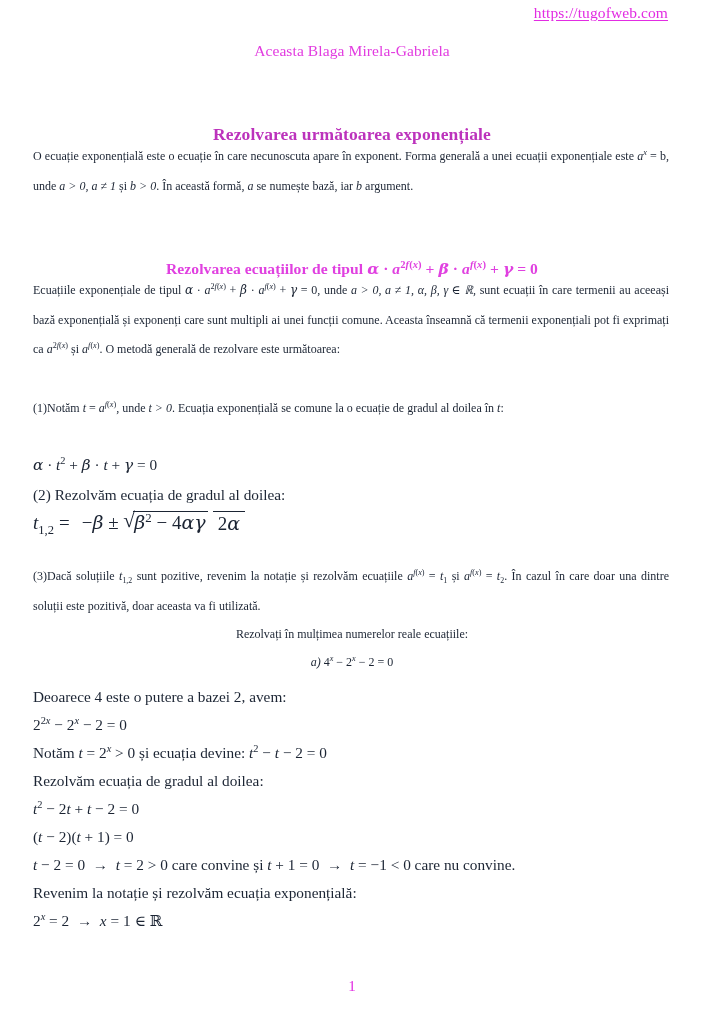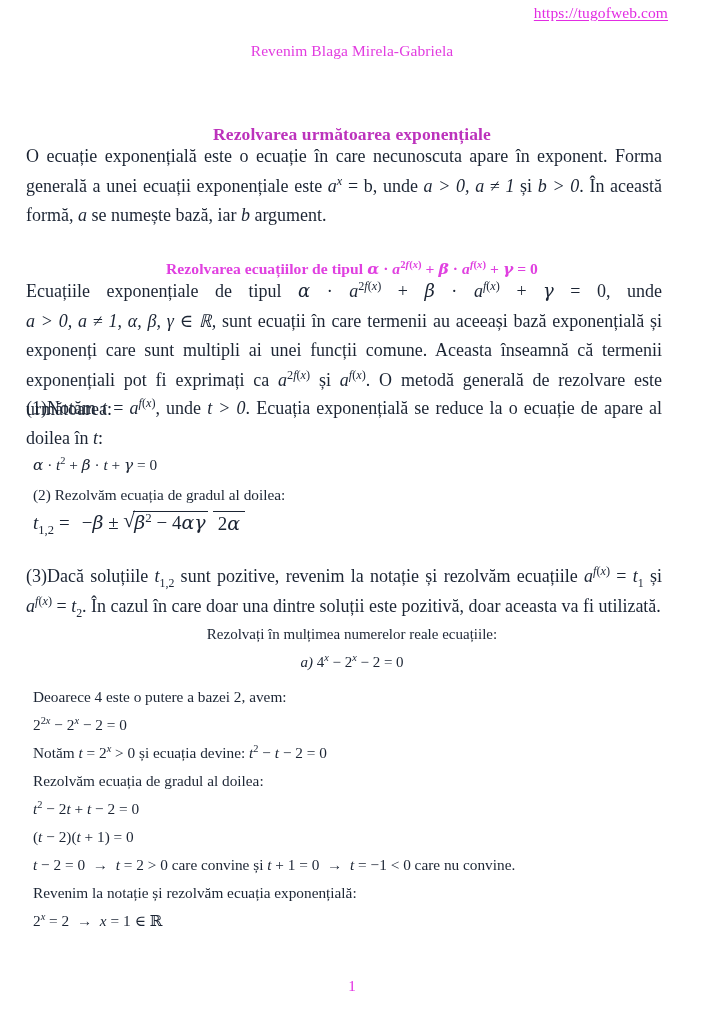--- a/index.html
+++ b/index.html
@@ -68,34 +68,34 @@
     text-align: center;
     font-size: 15.6px;
     color: #e040e0;
     letter-spacing: 0.05px;
     white-space: nowrap;
   }
 
   
   .body-block {
     position: absolute;
-    left: 26px;
+    left: 33px;
     width: 636px;
-    font-size: 18px;
+    font-size: 12px;
     line-height: 29.5px;
     text-align: justify;
     text-justify: inter-word;
     color: #1b2433;
   }
   .center-block {
     position: absolute;
     left: 0;
     width: 704px;
     text-align: center;
-    font-size: 15px;
+    font-size: 12px;
     line-height: 29.5px;
     color: #1b2433;
   }
   .line {
     position: absolute;
     left: 33px;
     font-size: 15.3px;
     line-height: 29.5px;
     color: #1b2433;
     white-space: nowrap;
@@ -193,38 +193,38 @@
     color: #e22ce2;
   }
 </style>
 </head>
 <body>
 
 <div class="page">
 
   <a class="site-url" href="#">https://tugofweb.com</a>
 
-  <div class="author-line">Revenim Blaga Mirela-Gabriela</div>
+  <div class="author-line">Aceasta Blaga Mirela-Gabriela</div>
 
   <h1 class="doc-title">Rezolvarea următoarea exponențiale</h1>
 
   <div class="body-block" style="top:142px;">
     <span>O ecuație exponențială este o ecuație în care necunoscuta apare în exponent. Forma generală a unei ecuații exponențiale este </span><span class="math"><span class="mi">a</span><sup class="exp mi">x</sup><span class="mop"> = b</span></span><span>, unde </span><span class="math mi">a &gt; 0, a ≠ 1</span><span> și </span><span class="math mi">b &gt; 0</span><span>. În această formă, </span><span class="mi">a</span><span> se numește bază, iar </span><span class="mi">b</span><span> argument.</span>
   </div>
 
   <h2 class="section-title">
     <span>Rezolvarea ecuațiilor de tipul </span><span class="math"><span class="mgreek">α</span> · <span class="mi">a</span><sup class="exp"><span class="mnum">2</span><span class="mi">f</span>(<span class="mi">x</span>)</sup> + <span class="mgreek">β</span> · <span class="mi">a</span><sup class="exp"><span class="mi">f</span>(<span class="mi">x</span>)</sup> + <span class="mgreek">γ</span> = <span class="mnum">0</span></span>
   </h2>
 
   <div class="body-block" style="top:276px;">
     <span>Ecuațiile exponențiale de tipul </span><span class="math"><span class="mgreek">α</span> · <span class="mi">a</span><sup class="exp"><span class="mnum">2</span><span class="mi">f</span>(<span class="mi">x</span>)</sup> + <span class="mgreek">β</span> · <span class="mi">a</span><sup class="exp"><span class="mi">f</span>(<span class="mi">x</span>)</sup> + <span class="mgreek">γ</span> = <span class="mnum">0</span></span><span>, unde </span><span class="math mi">a &gt; 0, a ≠ 1, α, β, γ ∈ ℝ,</span><span> sunt ecuații în care termenii au aceeași bază exponențială și exponenți care sunt multipli ai unei funcții comune. Aceasta înseamnă că termenii exponențiali pot fi exprimați ca </span><span class="math"><span class="mi">a</span><sup class="exp"><span class="mnum">2</span><span class="mi">f</span>(<span class="mi">x</span>)</sup></span><span> și </span><span class="math"><span class="mi">a</span><sup class="exp"><span class="mi">f</span>(<span class="mi">x</span>)</sup></span><span>. O metodă generală de rezolvare este următoarea:</span>
   </div>
 
   <div class="body-block" style="top:394px;">
-    <span>(1)</span><span>Notăm </span><span class="math"><span class="mi">t</span> = <span class="mi">a</span><sup class="exp"><span class="mi">f</span>(<span class="mi">x</span>)</sup></span><span>, unde </span><span class="math mi">t &gt; 0</span><span>. Ecuația exponențială se reduce la o ecuație de apare al doilea în </span><span class="mi">t</span><span>:</span>
+    <span>(1)</span><span>Notăm </span><span class="math"><span class="mi">t</span> = <span class="mi">a</span><sup class="exp"><span class="mi">f</span>(<span class="mi">x</span>)</sup></span><span>, unde </span><span class="math mi">t &gt; 0</span><span>. Ecuația exponențială se comune la o ecuație de gradul al doilea în </span><span class="mi">t</span><span>:</span>
   </div>
 
   <div class="line" style="top:450px;">
     <span class="math"><span class="mgreek">α</span> · <span class="mi">t</span><sup class="exp mnum">2</sup> + <span class="mgreek">β</span> · <span class="mi">t</span> + <span class="mgreek">γ</span> = <span class="mnum">0</span></span>
   </div>
 
   <div class="line" style="top:480px;">
     <span>(2)</span>
     <span>Rezolvăm ecuația de gradul al doilea:</span>
   </div>

